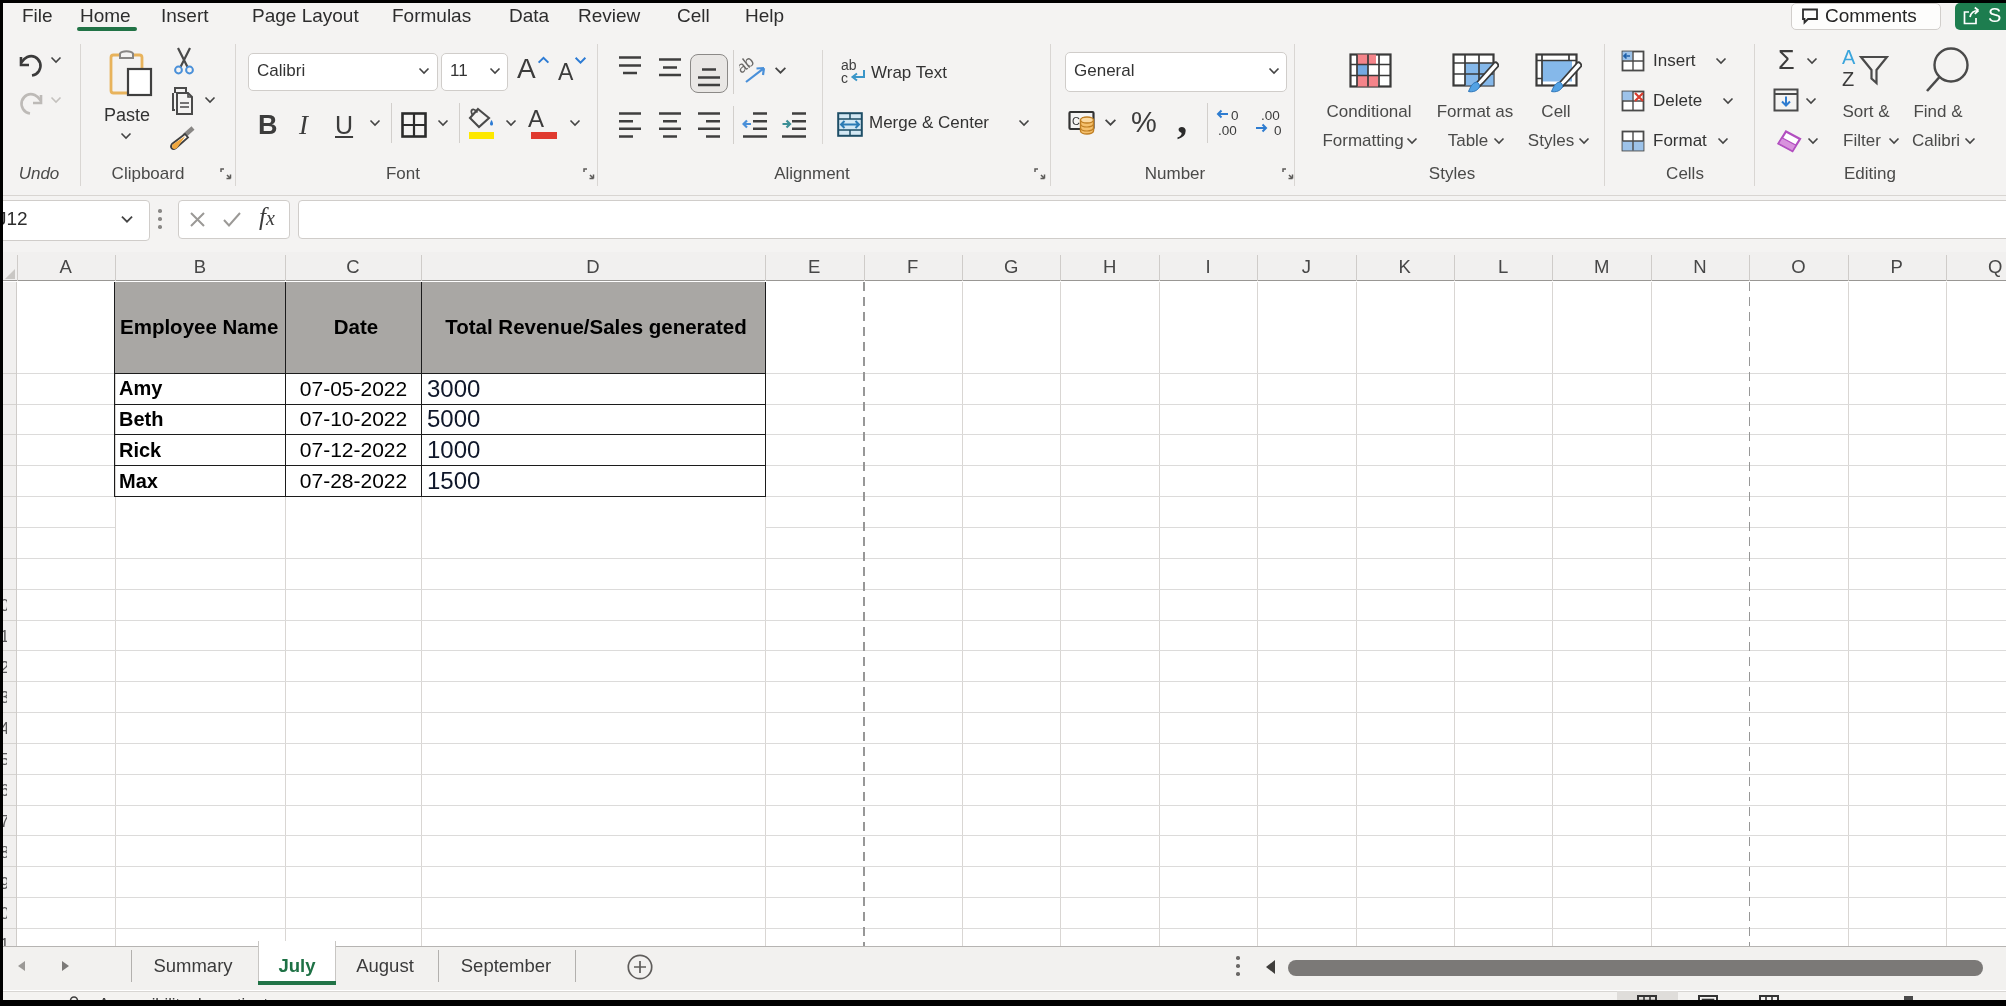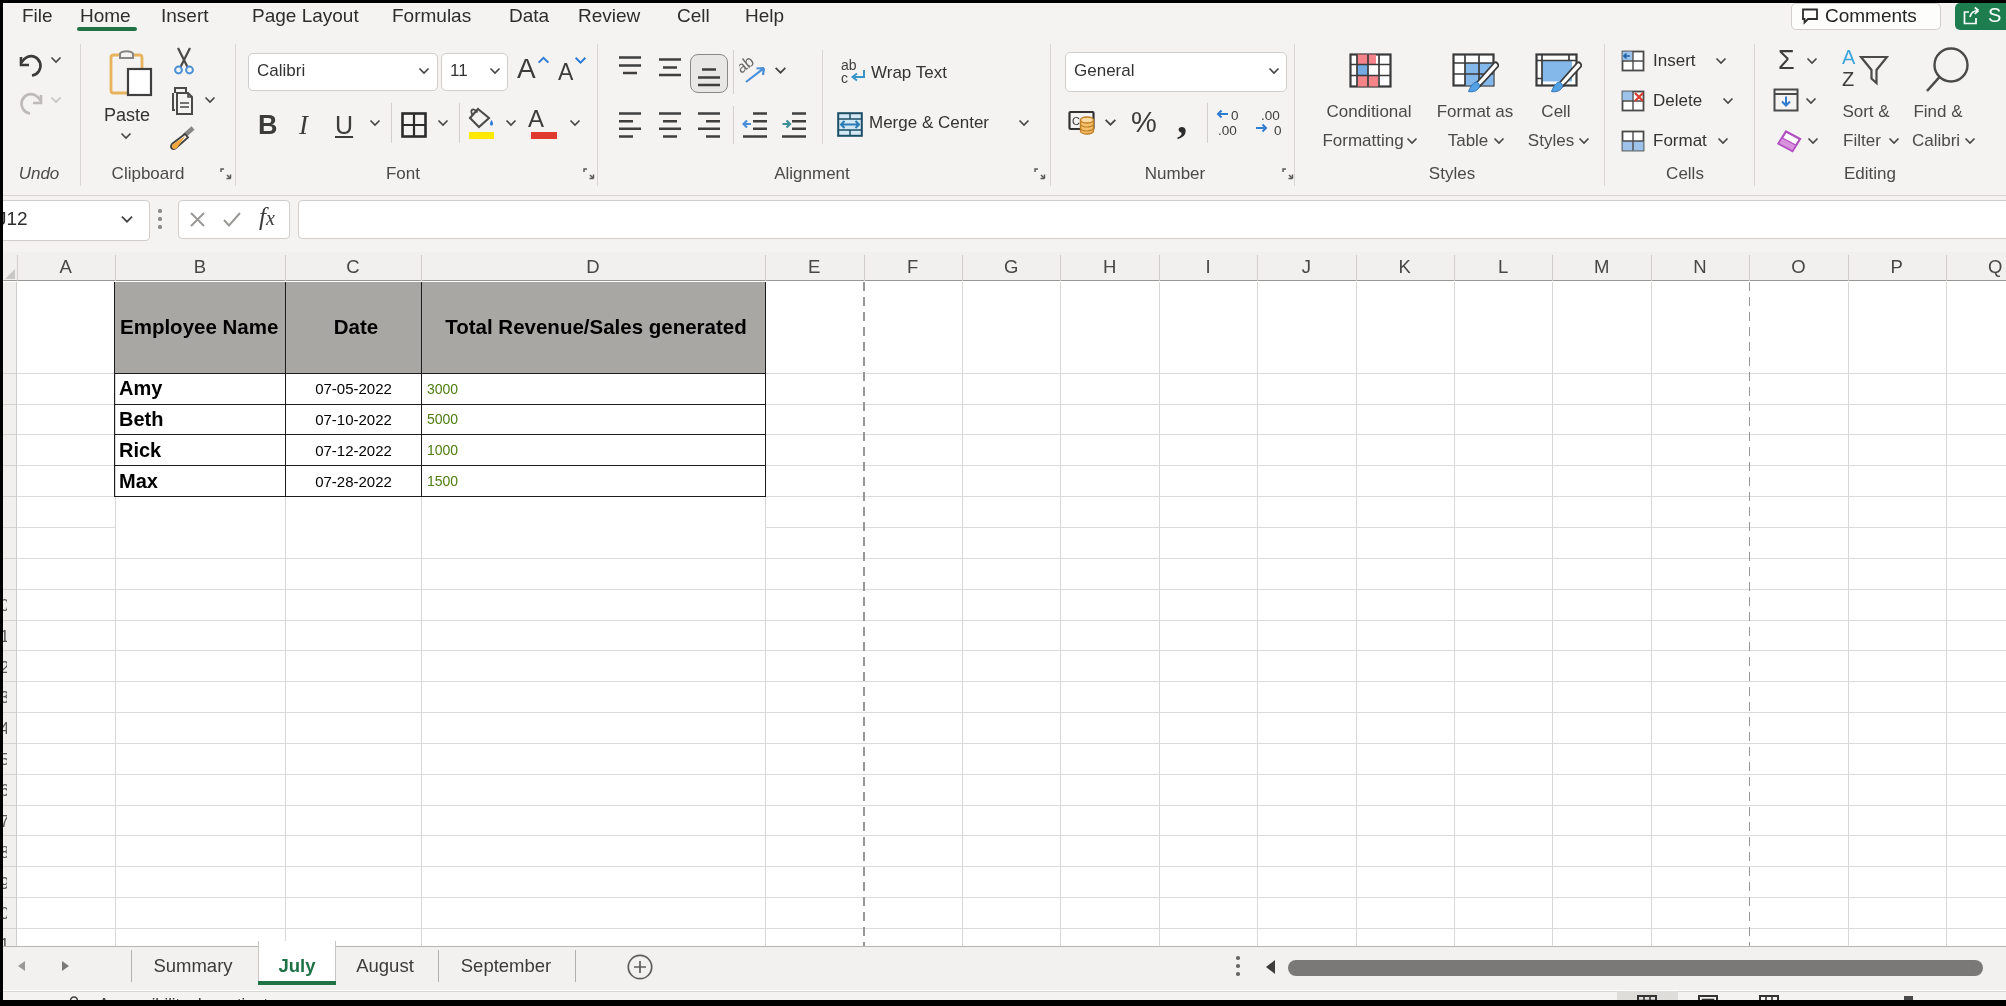--- a/index.html
+++ b/index.html
@@ -10,22 +10,22 @@
   .vline{position:absolute;width:1px;background:#d9d6d3;}
   .glab{position:absolute;font-size:17px;color:#4a4a49;white-space:nowrap;transform:translateX(-50%);}
   .menuitem{position:absolute;font-size:19px;color:#2d2d2d;top:5px;white-space:nowrap;}
   .combo{position:absolute;background:#fff;border:1px solid #d0cdca;border-radius:5px;}
   .btxt{position:absolute;font-size:17px;color:#333;white-space:nowrap;}
   .colhead{position:absolute;top:0;height:28px;line-height:29px;text-align:center;font-size:18.5px;color:#474747;}
   .rowline{position:absolute;height:1px;background:#dcdbda;}
   .tabtxt{position:absolute;top:0;height:38px;line-height:36px;font-size:18.5px;color:#3b3b3b;transform:translateX(-50%);}
   .th1{background:#a9a7a4;border:1.6px solid #1c1c1c;font-weight:bold;font-size:20.5px;color:#000;padding:0 0 0 5px;vertical-align:middle;}
   .nm{border:1.4px solid #1c1c1c;font-weight:bold;font-size:20px;color:#000;padding:0 0 0 4px;vertical-align:middle;}
-  .dt{border:1.4px solid #1c1c1c;font-size:15px;color:#000;text-align:center;vertical-align:middle;padding:0;}
-  .vl{border:1.4px solid #1c1c1c;font-size:14px;color:#4d7c0f;padding:0 0 0 5px;vertical-align:middle;}
+  .dt{border:1.4px solid #1c1c1c;font-size:21px;color:#000;text-align:center;vertical-align:middle;padding:0;}
+  .vl{border:1.4px solid #1c1c1c;font-size:24px;color:#0f172a;padding:0 0 0 5px;vertical-align:middle;}
   .rdig{position:absolute;left:0;width:7px;font-size:16.5px;color:#5a5a5a;text-align:right;overflow:hidden;height:24px;line-height:24px;}
   .tri-l{width:0;height:0;border-top:6px solid transparent;border-bottom:6px solid transparent;border-right:8px solid #5f5d5b;position:absolute;}
   .tri-r{width:0;height:0;border-top:6px solid transparent;border-bottom:6px solid transparent;border-left:8px solid #5f5d5b;position:absolute;}
 </style>
 </head>
 <body>
 <div id="app">
 
   <div class="band" style="top:2px;height:194px;"></div>
   <div class="band" style="top:196px;height:57px;"></div>

